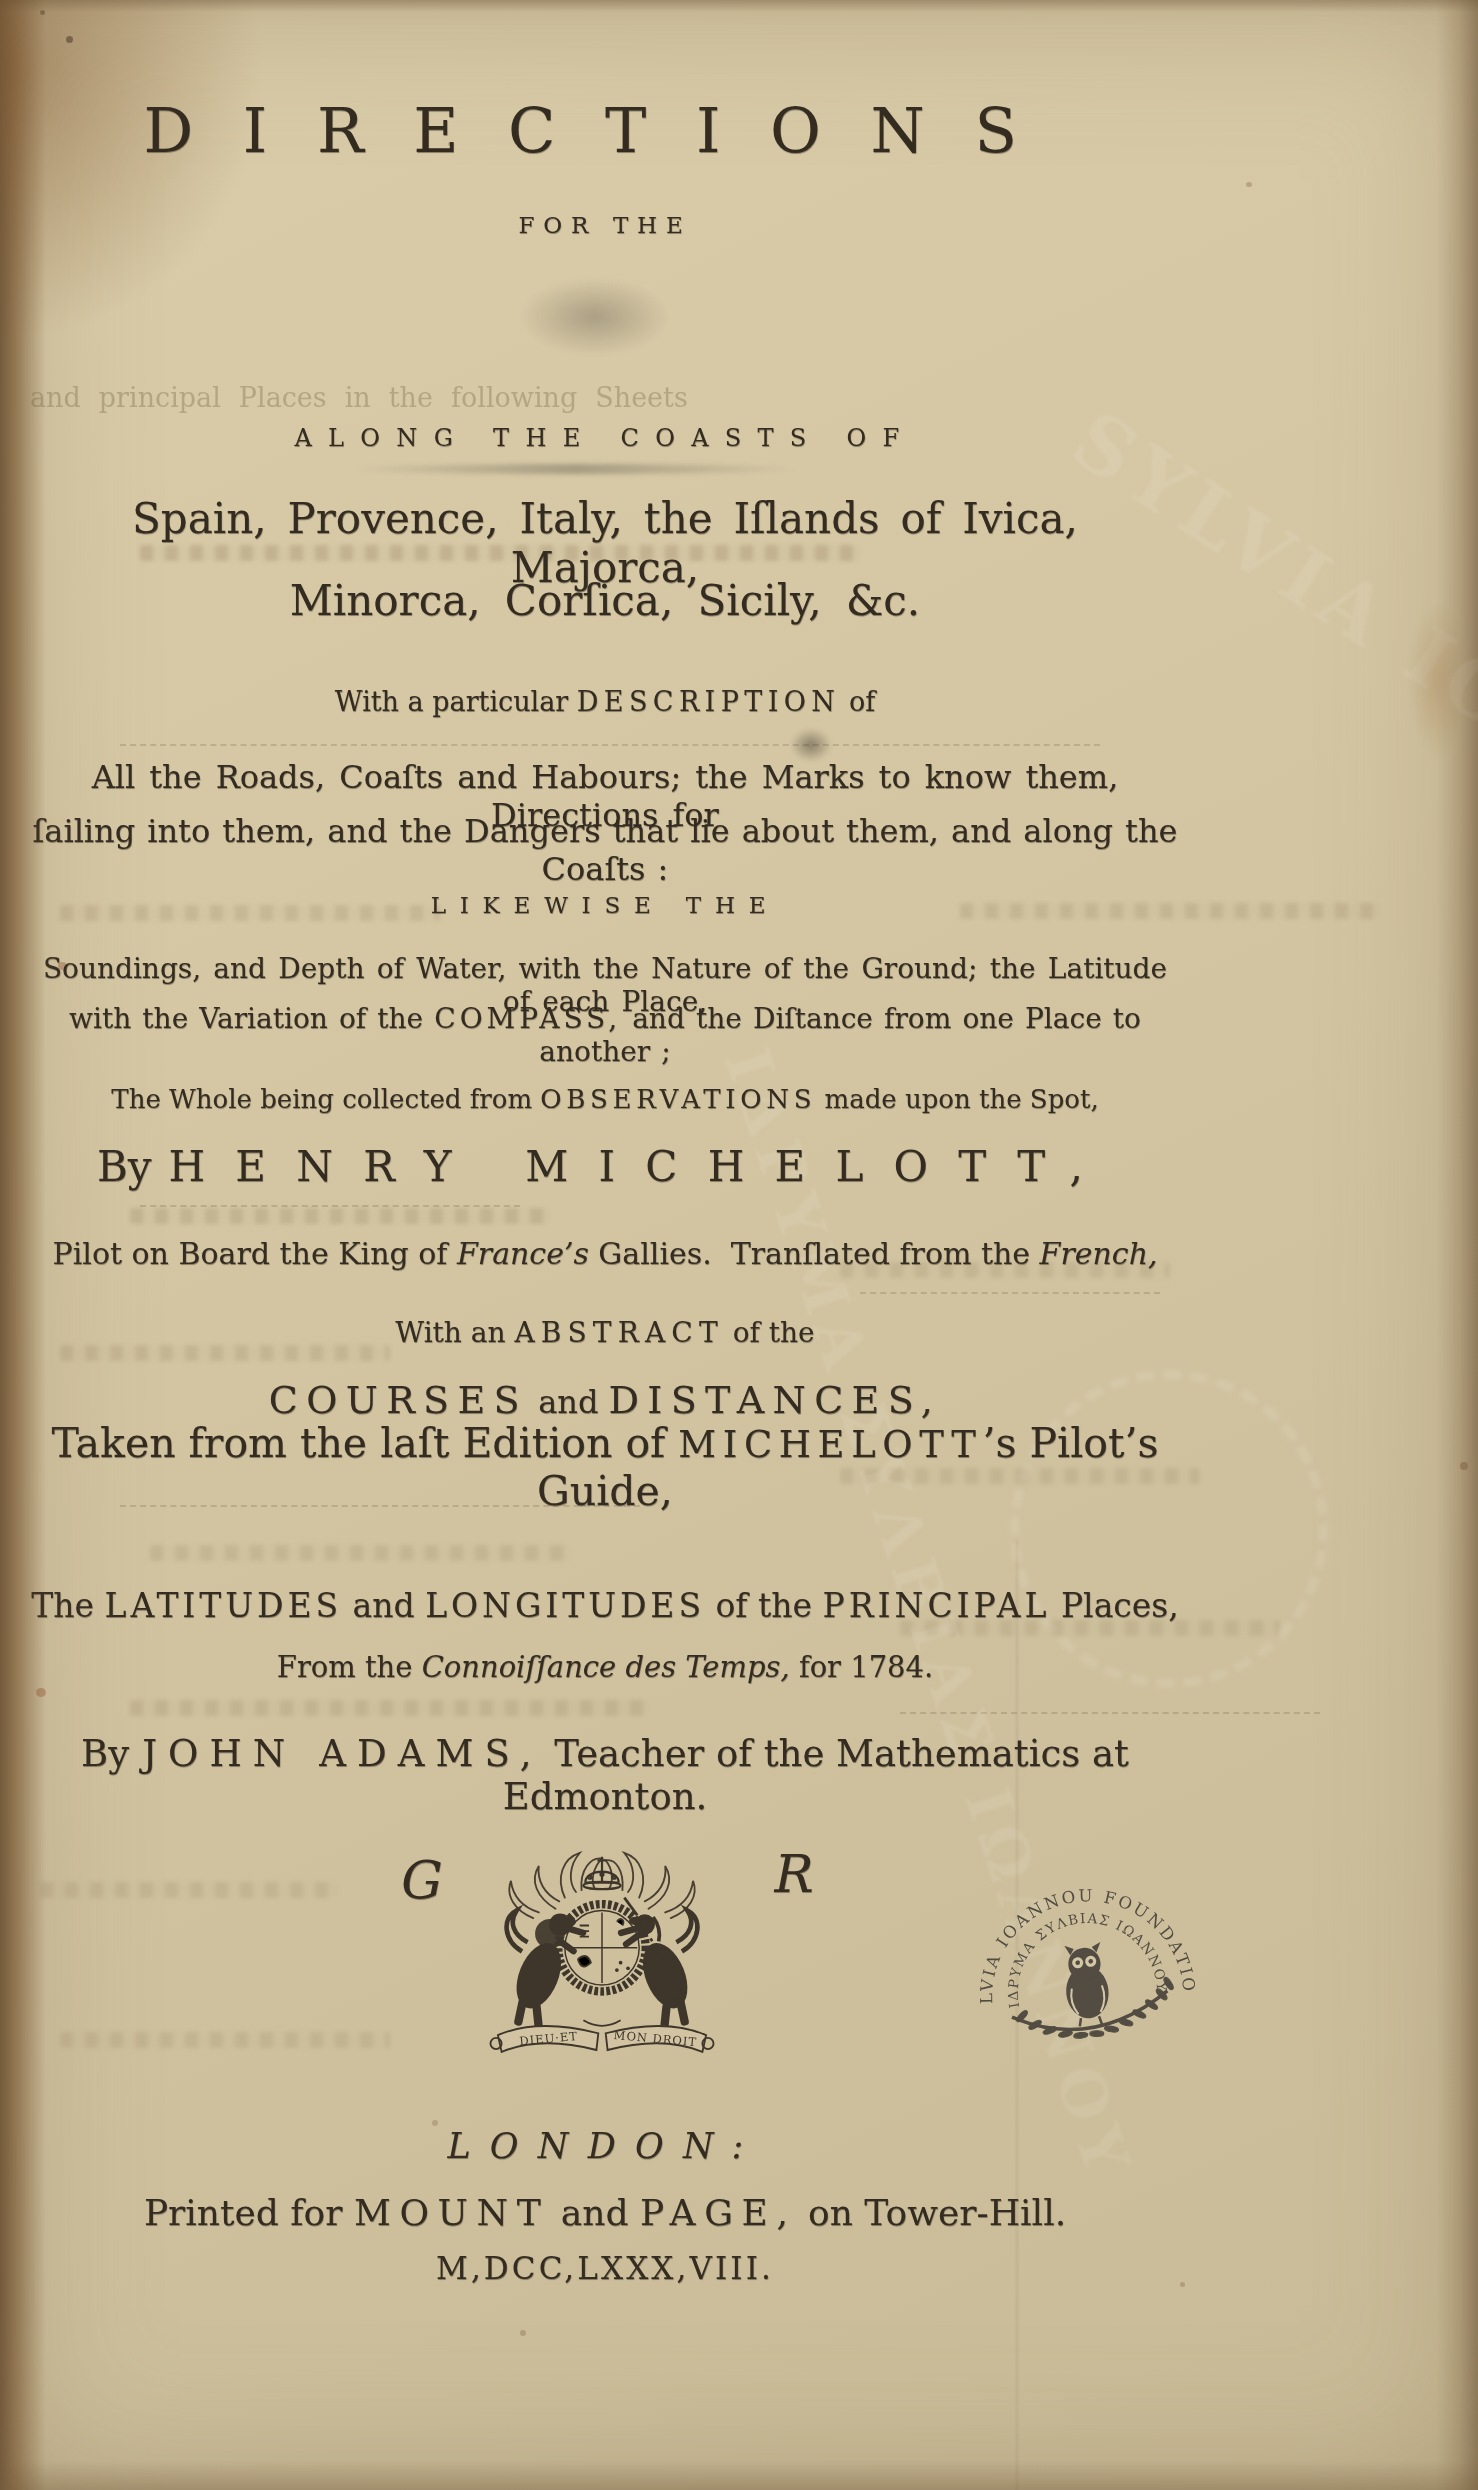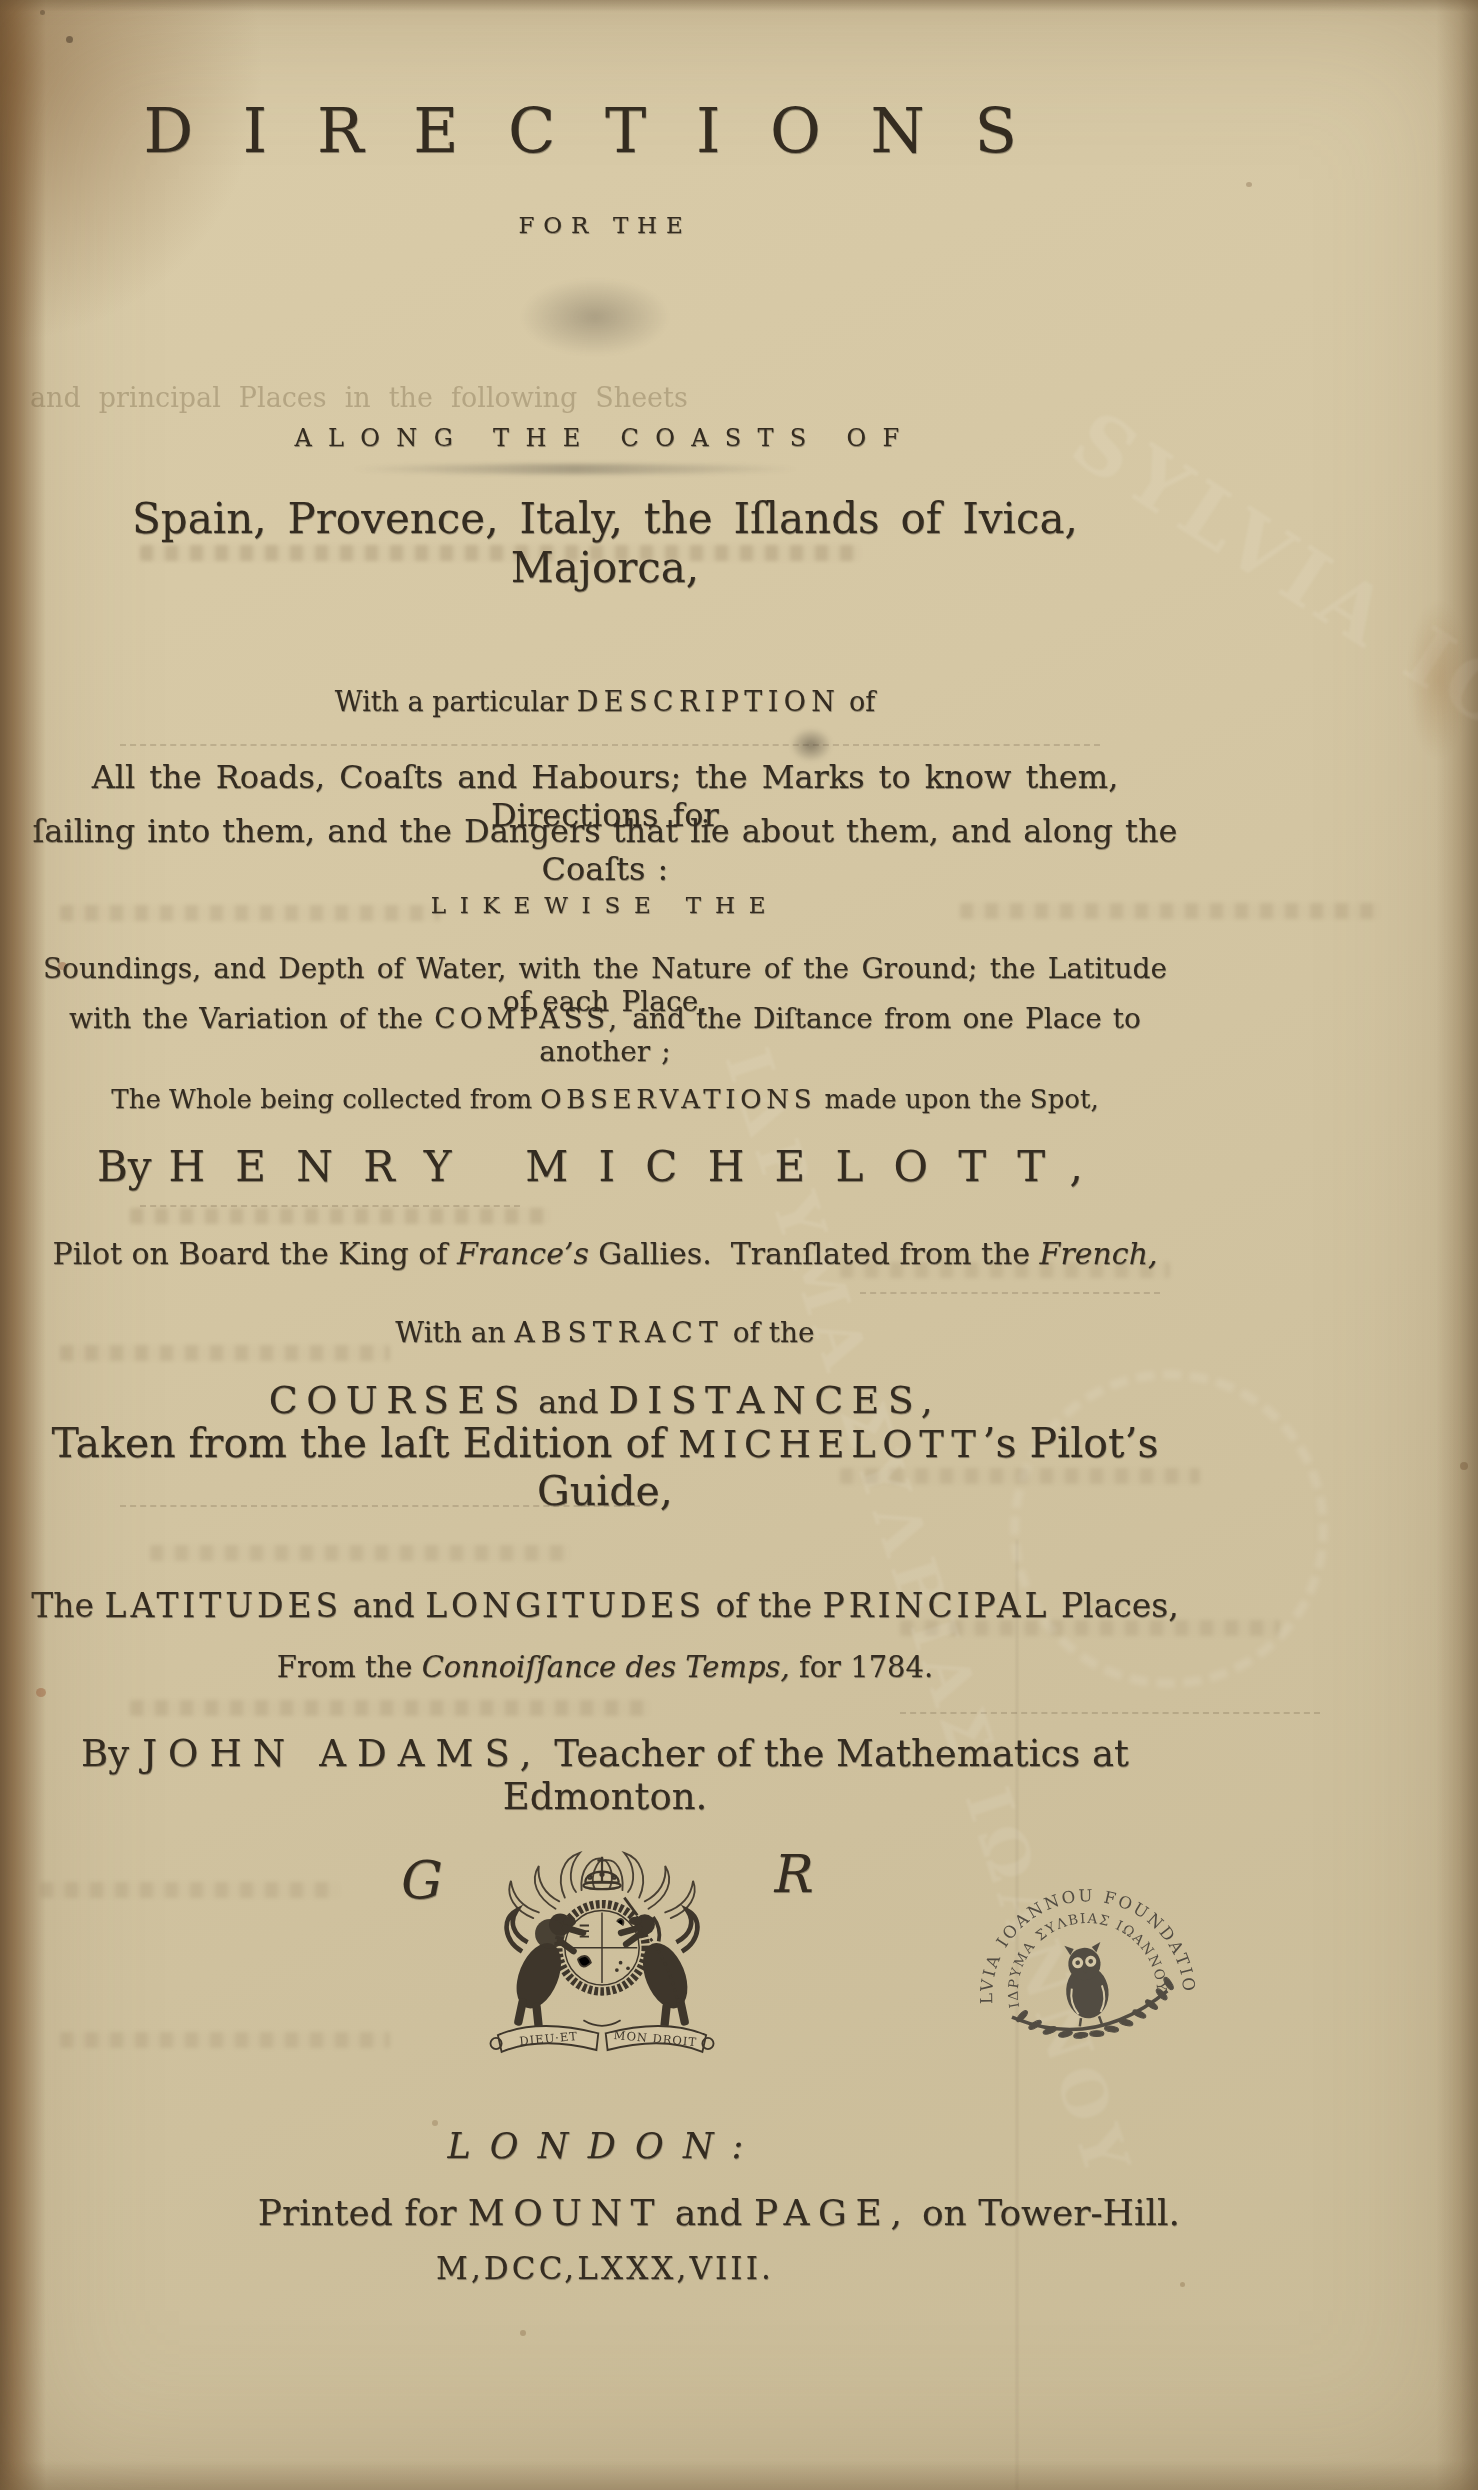--- a/index.html
+++ b/index.html
@@ -87,20 +87,21 @@
   <div class="speck" style="left:432px;top:2120px;width:6px;height:6px;background:rgba(120,85,50,.28);"></div>
 
   <div class="line" style="top:94px;font-size:62px;letter-spacing:.8em;">DIRECTIONS</div>
 
   <div class="line" style="top:212px;font-size:23px;letter-spacing:.38em;">FOR THE</div>
 
 
   <div class="line" style="top:424px;font-size:24px;letter-spacing:.68em;">ALONG THE COASTS OF</div>
 
   <div class="line" style="top:494px;font-size:42px;word-spacing:.18em;">Spain, Provence, Italy, the Iſlands of Ivica, Majorca,</div>
+  <div class="line" style="top:576px;font-size:42px;word-spacing:.26em;">Minorca, Corſica, Sicily, &amp;c.</div>
 
   <div class="line" style="top:686px;font-size:27px;"><span>With a particular </span><span class="caps">DESCRIPTION</span><span> of</span></div>
 
   <div class="line" style="top:758px;font-size:32px;word-spacing:.12em;">All the Roads, Coaſts and Habours; the Marks to know them, Directions for</div>
   <div class="line" style="top:812px;font-size:32px;word-spacing:.06em;">ſailing into them, and the Dangers that lie about them, and along the Coaſts :</div>
 
   <div class="line" style="top:892px;font-size:23px;letter-spacing:.6em;">LIKEWISE THE</div>
 
   <div class="line" style="top:952px;font-size:28px;word-spacing:.12em;">Soundings, and Depth of Water, with the Nature of the Ground; the Latitude of each Place,</div>
   <div class="line" style="top:1002px;font-size:28px;word-spacing:.08em;"><span>with the Variation of the </span><span style="letter-spacing:.14em;">COMPASS,</span><span> and the Diſtance from one Place to another ;</span></div>
@@ -228,18 +229,18 @@
       <ellipse cx="158" cy="189" rx="7" ry="2.8" transform="rotate(22 158 189)"></ellipse>
       <ellipse cx="172" cy="182" rx="7" ry="2.8" transform="rotate(32 172 182)"></ellipse>
       <ellipse cx="185" cy="174" rx="7" ry="2.8" transform="rotate(42 185 174)"></ellipse>
       <ellipse cx="196" cy="165" rx="7" ry="2.8" transform="rotate(52 196 165)"></ellipse>
       <ellipse cx="204" cy="155" rx="7" ry="2.8" transform="rotate(62 204 155)"></ellipse>
     </g>
   </svg>
 
   <div class="line it" style="top:2126px;font-size:35px;letter-spacing:.55em;">LONDON:</div>
 
-  <div class="line" style="top:2192px;font-size:36px;text-align:right;"><span>Printed for </span><span style="letter-spacing:.24em;">MOUNT</span><span> and </span><span style="letter-spacing:.24em;">PAGE,</span><span> on Tower-Hill.</span></div>
+  <div class="line" style="top:2192px;font-size:36px;"><span>Printed for </span><span style="letter-spacing:.24em;">MOUNT</span><span> and </span><span style="letter-spacing:.24em;">PAGE,</span><span> on Tower-Hill.</span></div>
 
   <div class="line" style="top:2250px;font-size:31px;letter-spacing:.1em;">M,DCC,LXXX,VIII.</div>
 
   <div class="vignette"></div>
 </div>
 
 </body></html>

